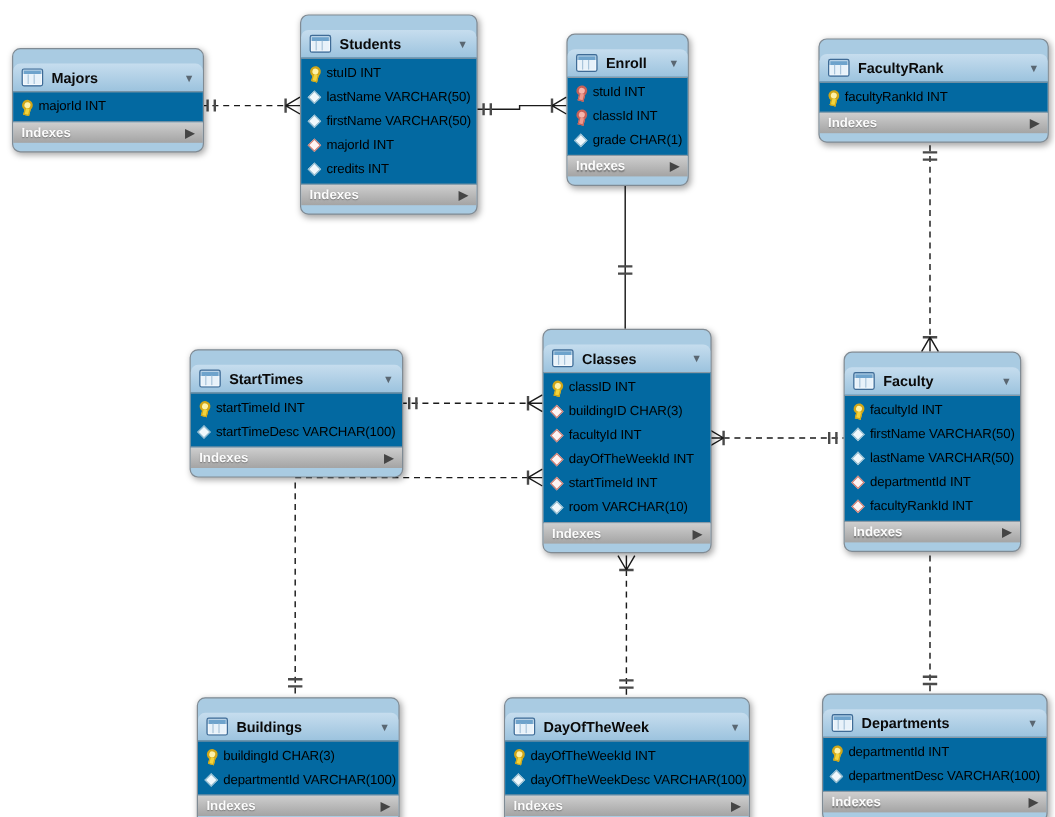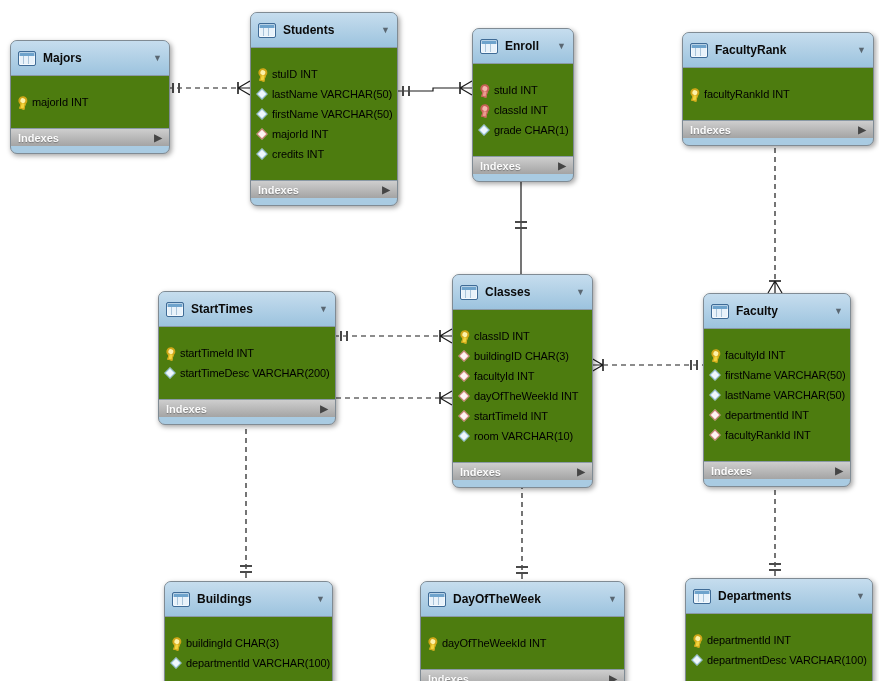--- a/index.html
+++ b/index.html
@@ -5,31 +5,31 @@
   html,body{margin:0;padding:0;background:#fff;}
   body{width:879px;height:681px;position:relative;font-family:"Liberation Sans",sans-serif;overflow:hidden;}
   .canvas{position:absolute;inset:0;width:879px;height:681px;}
   .wires{position:absolute;left:0;top:0;pointer-events:none;}
   .dash{stroke:#1a1a1a;stroke-width:1.2;fill:none;stroke-dasharray:5 4;}
   .solid{stroke:#1a1a1a;stroke-width:1.2;fill:none;}
   .tick{stroke:#4a4a4a;stroke-width:2;fill:none;}
 
   .table{position:absolute;background:#a9cbe2;border:1px solid #808b94;border-radius:7px;
          box-shadow:1.5px 2px 5px rgba(0,0,0,.35);font-size:11px;}
-  .hdr{display:flex;align-items:center;height:34px;padding:0 7px;
-       background:linear-gradient(180deg,#c6ddee,#9cc3de);border-radius:6px 6px 0 0;}
+  .hdr{display:flex;align-items:center;height:23px;padding:0 7px;
+       background:linear-gradient(180deg,#c6ddee,#9cc3de);border-radius:6px 6px 0 0;margin-top:12px;}
   .tbl-ic{width:16px;height:13px;margin-right:7px;border:1px solid #3f6b96;border-radius:2px;
           background:linear-gradient(180deg,#6ea3cc 0 4px,#e8f2fa 4px);position:relative;
           box-shadow:0 0 0 1px rgba(255,255,255,.5) inset;flex:0 0 16px;}
   .tbl-ic::before{content:"";position:absolute;left:4px;top:4px;width:1px;height:8px;background:#a9c4da;}
   .tbl-ic::after{content:"";position:absolute;left:9px;top:4px;width:1px;height:8px;background:#a9c4da;}
   .title{font-weight:bold;font-size:12px;color:#0a0a0a;flex:1;white-space:nowrap;}
   .caret{color:#5a6772;font-size:9px;margin-left:4px;}
 
-  .cols{background:#4d7c0f;border-top:1px solid #8a99a5;border-bottom:1px solid #8a99a5;padding:16px 0;}
+  .cols{background:#0369a1;border-top:1px solid #8a99a5;border-bottom:1px solid #8a99a5;padding:2px 0;}
   .row{display:flex;align-items:center;height:20px;padding:0 4px;white-space:nowrap;overflow:hidden;}
   .lbl{color:#000;letter-spacing:-0.1px;}
 
   .ic{position:relative;width:14px;height:14px;flex:0 0 14px;margin-right:3px;display:inline-block;}
   .ic.primary-key,.ic.primary-foreign-key{transform:rotate(14deg);}
   .ic.primary-key::before{content:"";position:absolute;left:3px;top:1px;width:5px;height:5px;
        border:2px solid #cfa618;border-radius:50%;background:#fdf2a8;}
   .ic.primary-key::after{content:"";position:absolute;left:6px;top:8px;width:3px;height:5px;
        background:#f2d43c;border:1px solid #cfa618;border-top:none;}
   .ic.primary-foreign-key::before{content:"";position:absolute;left:3px;top:1px;width:5px;height:5px;
@@ -206,21 +206,21 @@
       <span class="title">StartTimes</span>
       <span class="caret">▼</span>
     </div>
     <div class="cols">
         <div class="row">
           <span class="ic primary-key"></span>
           <span class="lbl">startTimeId INT</span>
         </div>
         <div class="row">
           <span class="ic column"></span>
-          <span class="lbl">startTimeDesc VARCHAR(200)</span>
+          <span class="lbl">startTimeDesc VARCHAR(100)</span>
         </div>
       </div>
     <div class="idx">
       <span>Indexes</span>
       <span class="exp">▶</span>
     </div>
     <div class="strip"></div>
   </div>
 
   <div class="table" style="left:452px;top:274px;width:139px">
@@ -324,20 +324,24 @@
     <div class="hdr">
       <span class="tbl-ic"></span>
       <span class="title">DayOfTheWeek</span>
       <span class="caret">▼</span>
     </div>
     <div class="cols">
         <div class="row">
           <span class="ic primary-key"></span>
           <span class="lbl">dayOfTheWeekId INT</span>
         </div>
+        <div class="row">
+          <span class="ic column"></span>
+          <span class="lbl">dayOfTheWeekDesc VARCHAR(100)</span>
+        </div>
       </div>
     <div class="idx">
       <span>Indexes</span>
       <span class="exp">▶</span>
     </div>
     <div class="strip"></div>
   </div>
 
   <div class="table" style="left:685px;top:578px;width:186px">
     <div class="hdr">

